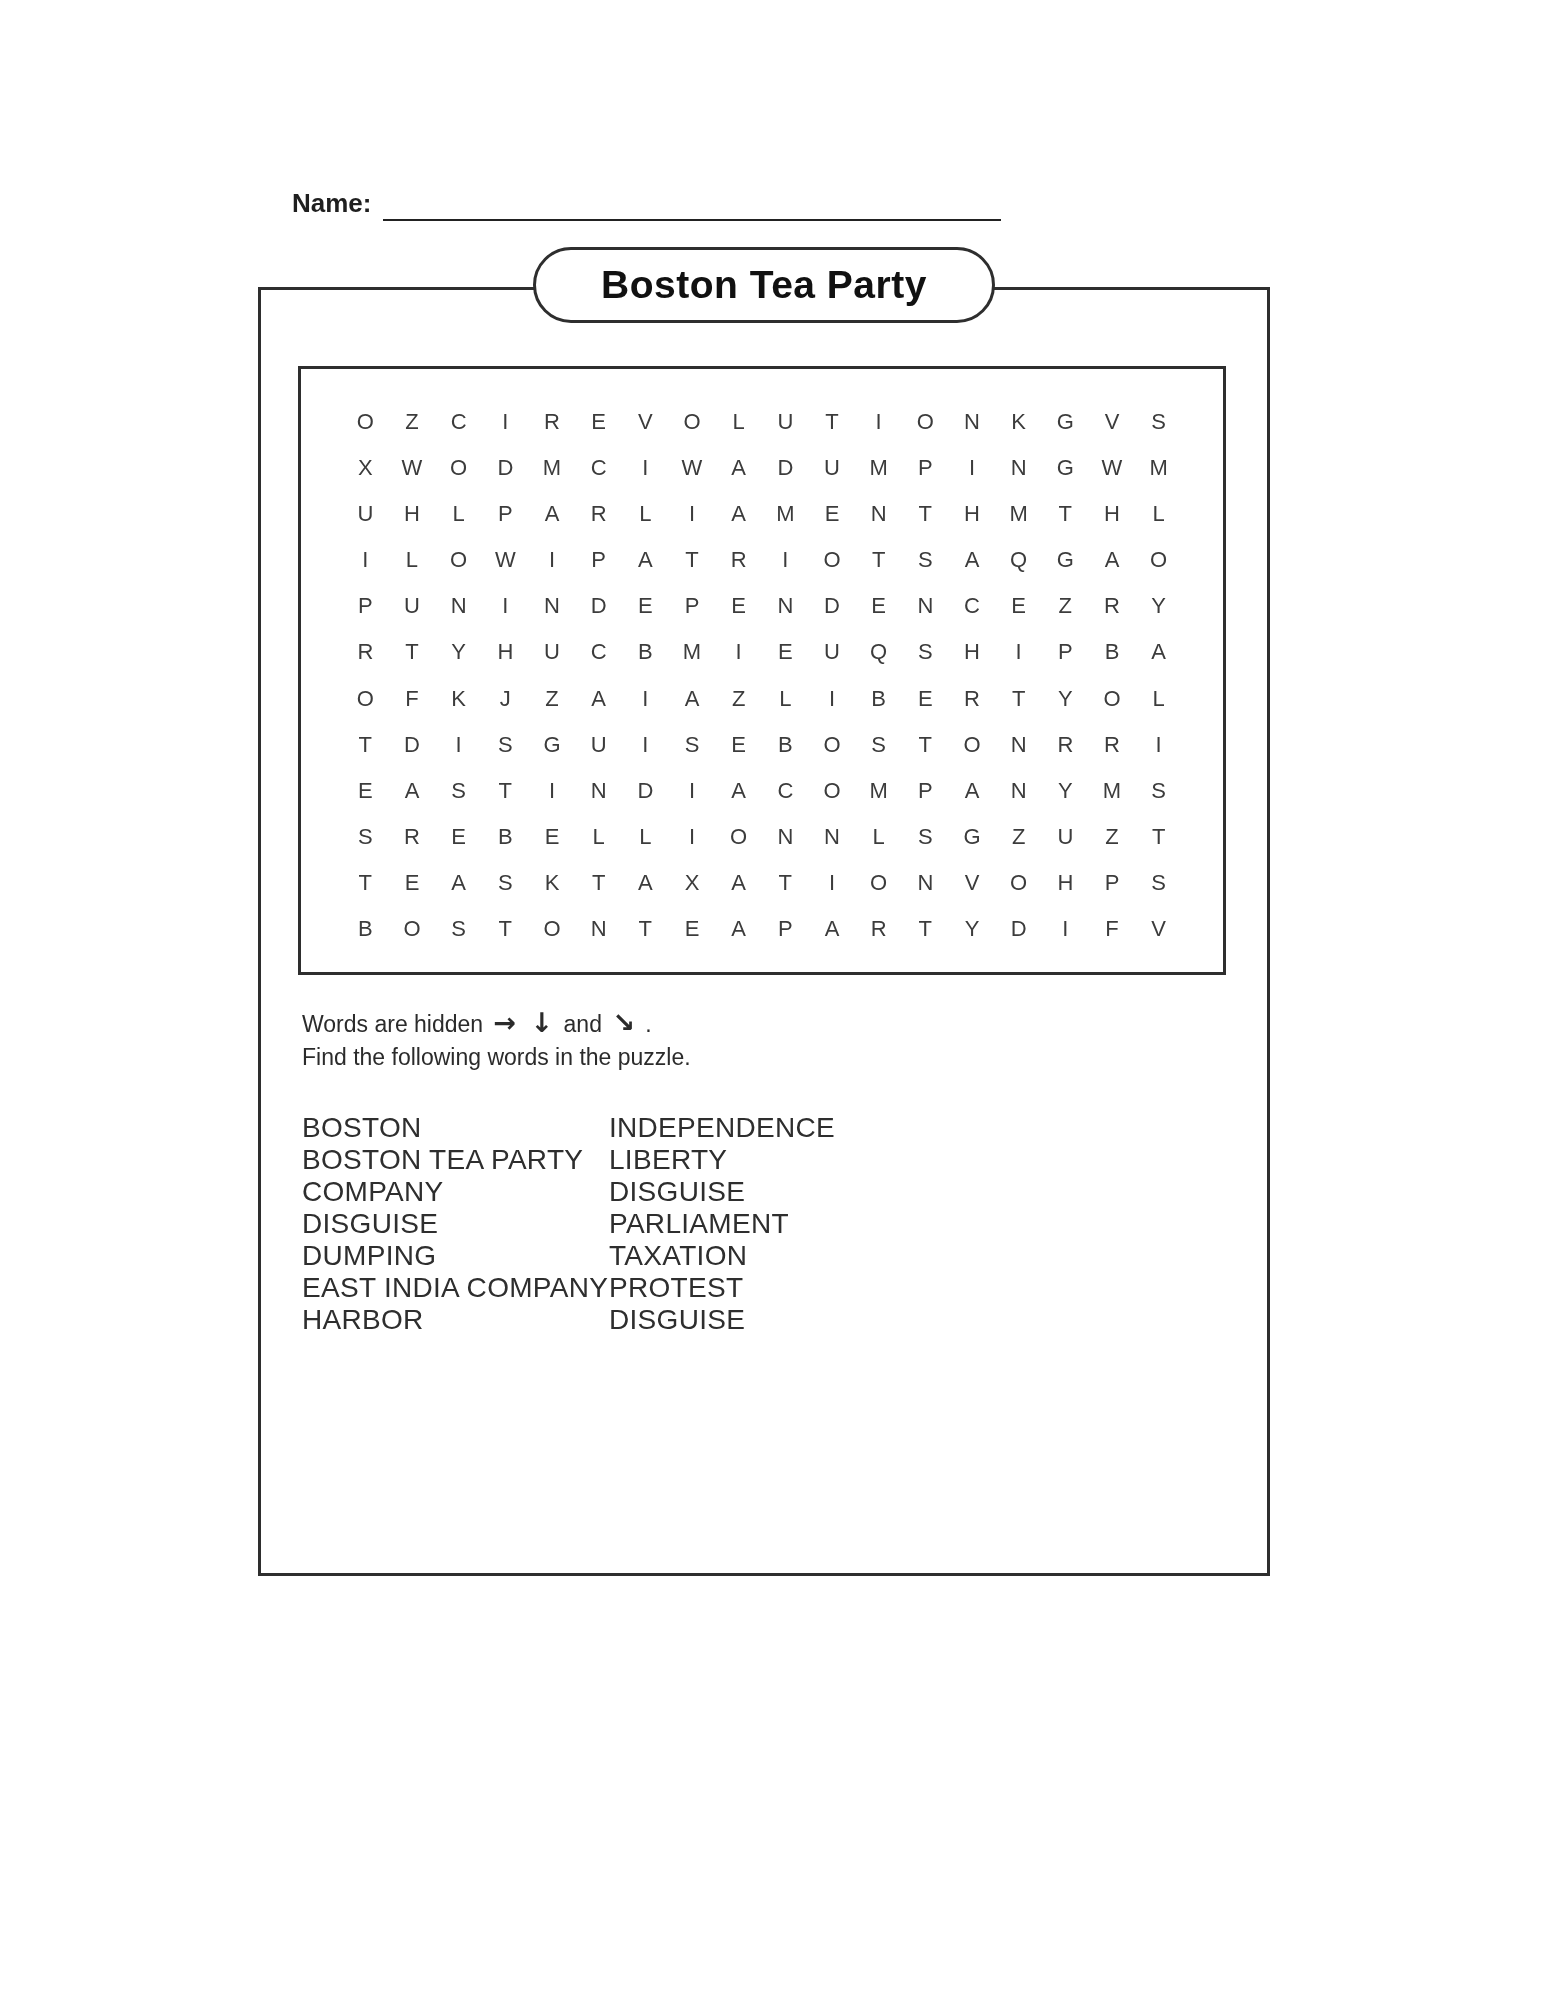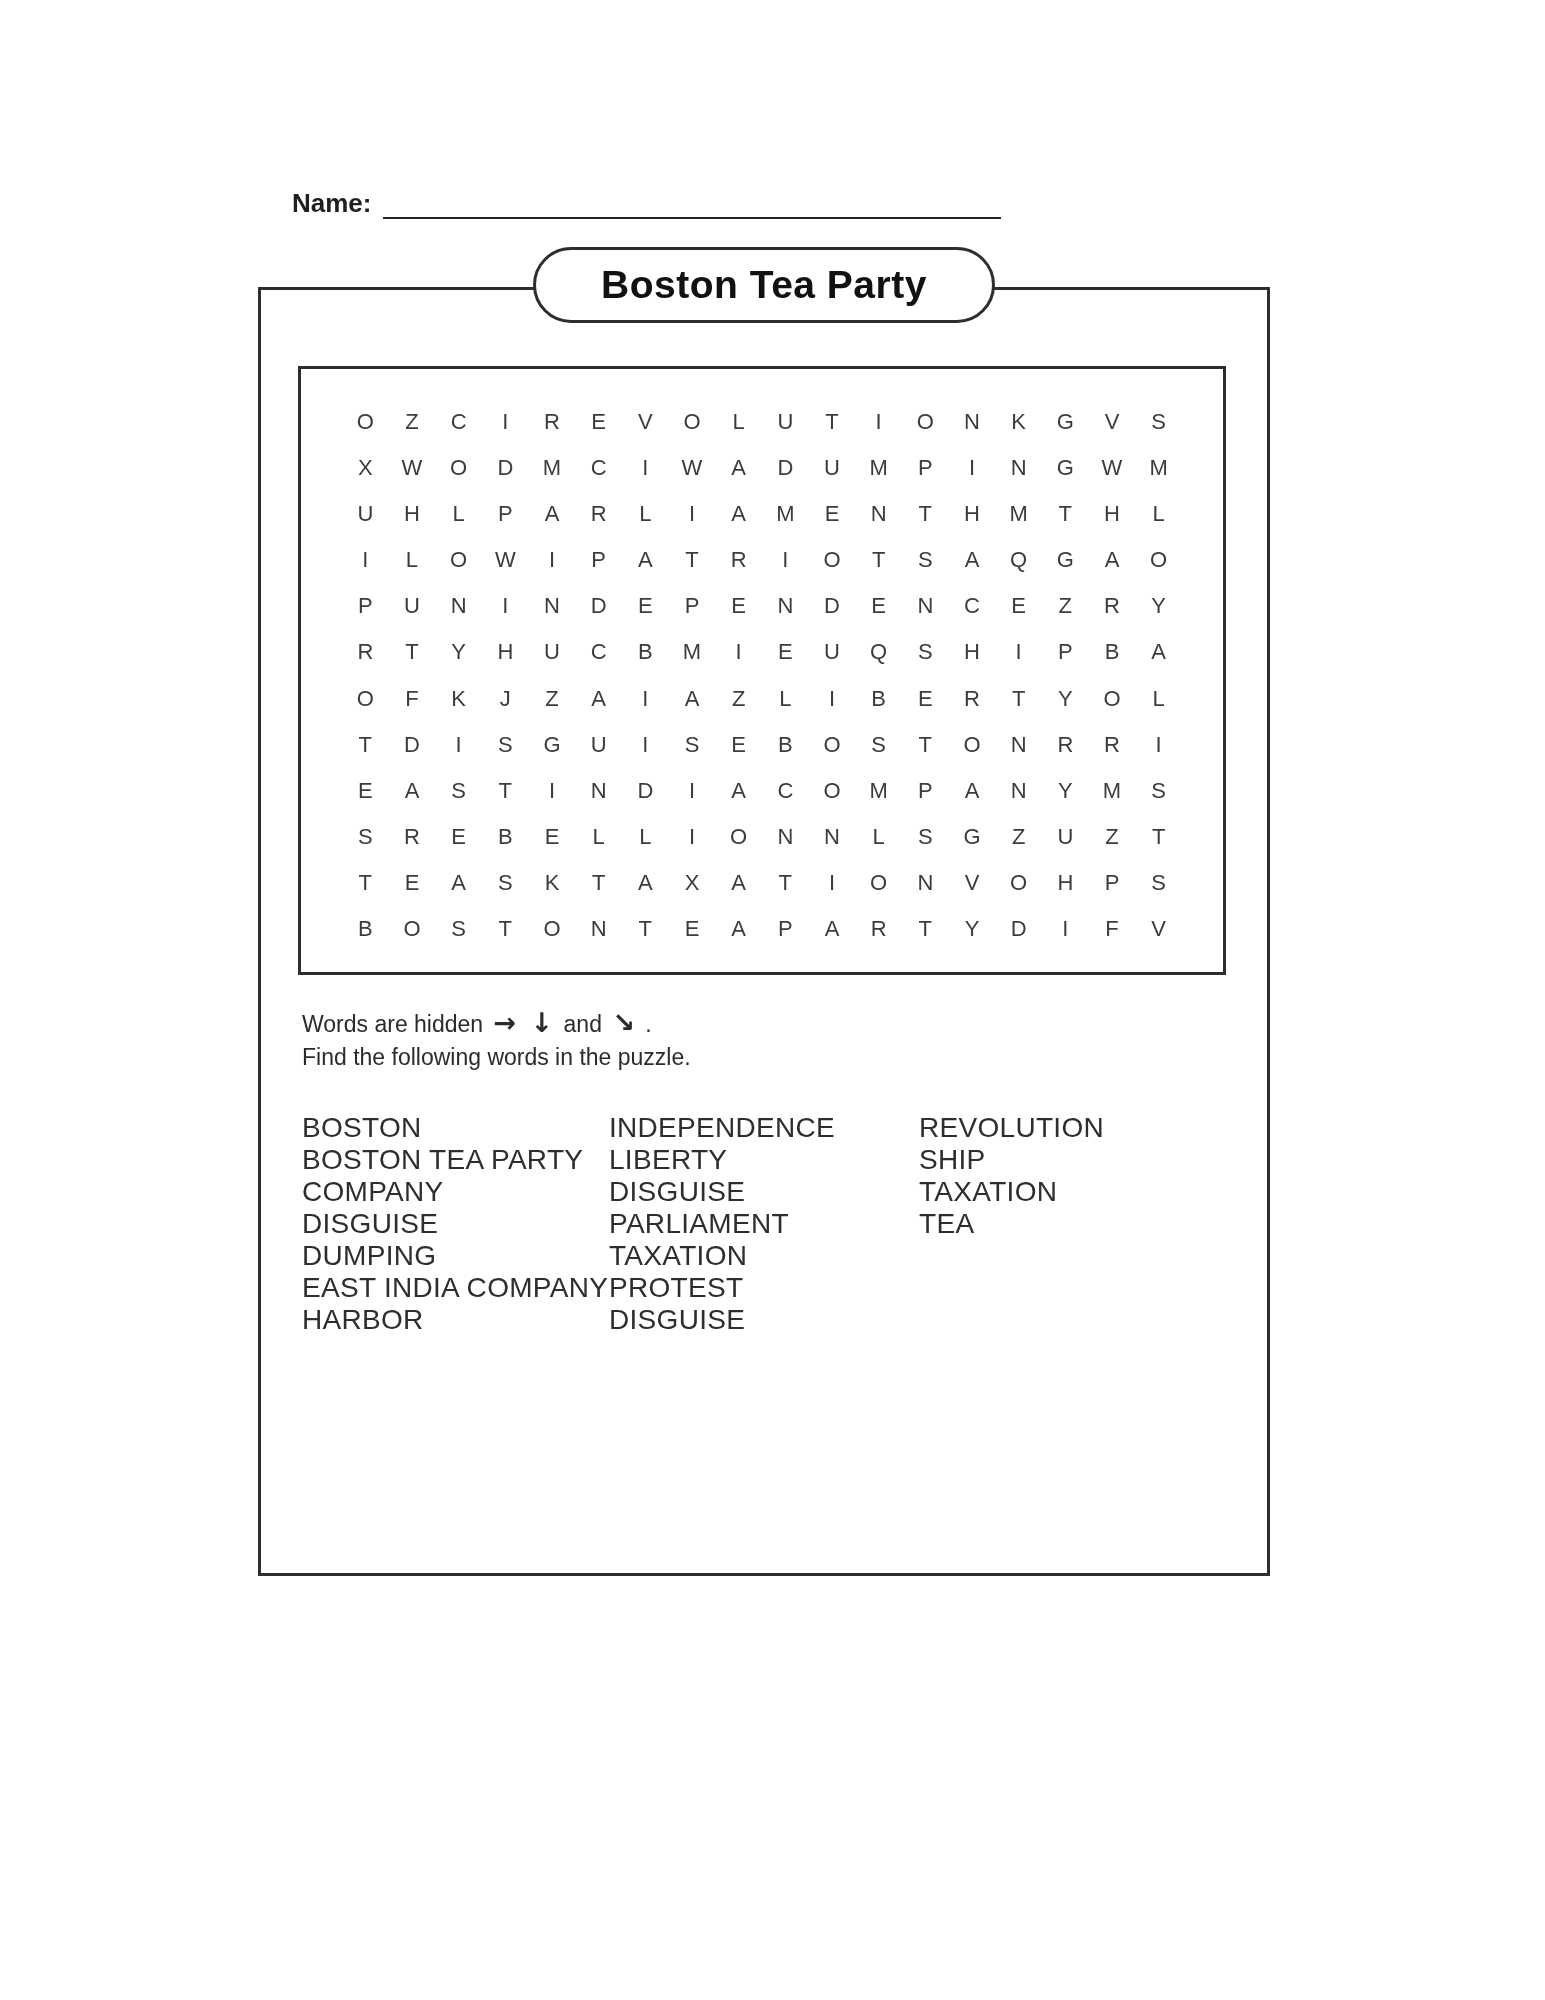--- a/index.html
+++ b/index.html
@@ -16,21 +16,21 @@
     inset: 0;
     background: #ffffff;
   }
 
   
   .name-row {
     position: absolute;
     left: 292px;
     top: 188px;
     display: flex;
-    align-items: center;
+    align-items: flex-end;
     gap: 12px;
   }
   .name-label {
     font-size: 26px;
     font-weight: 700;
     color: #1f1f1f;
     padding-bottom: 2px;
   }
   .name-line {
     display: inline-block;
@@ -397,21 +397,15 @@
       </div>
     <div class="word-col word-col-2">
         <div class="word">INDEPENDENCE</div>
         <div class="word">LIBERTY</div>
         <div class="word">DISGUISE</div>
         <div class="word">PARLIAMENT</div>
         <div class="word">TAXATION</div>
         <div class="word">PROTEST</div>
         <div class="word">DISGUISE</div>
       </div>
-    <div class="word-col word-col-3">
-        <div class="word">REVOLUTION</div>
-        <div class="word">SHIP</div>
-        <div class="word">TAXATION</div>
-        <div class="word">TEA</div>
-      </div>
   </div>
 
 </div>
 
 </body></html>

